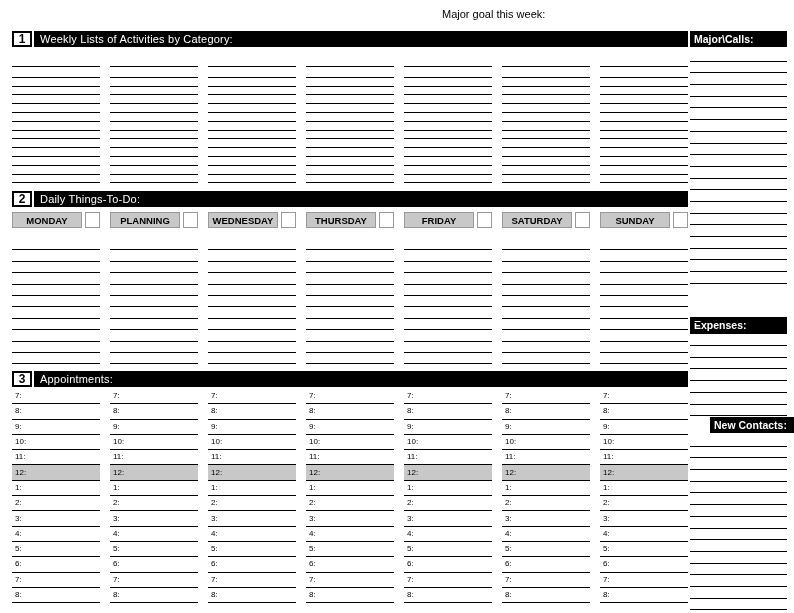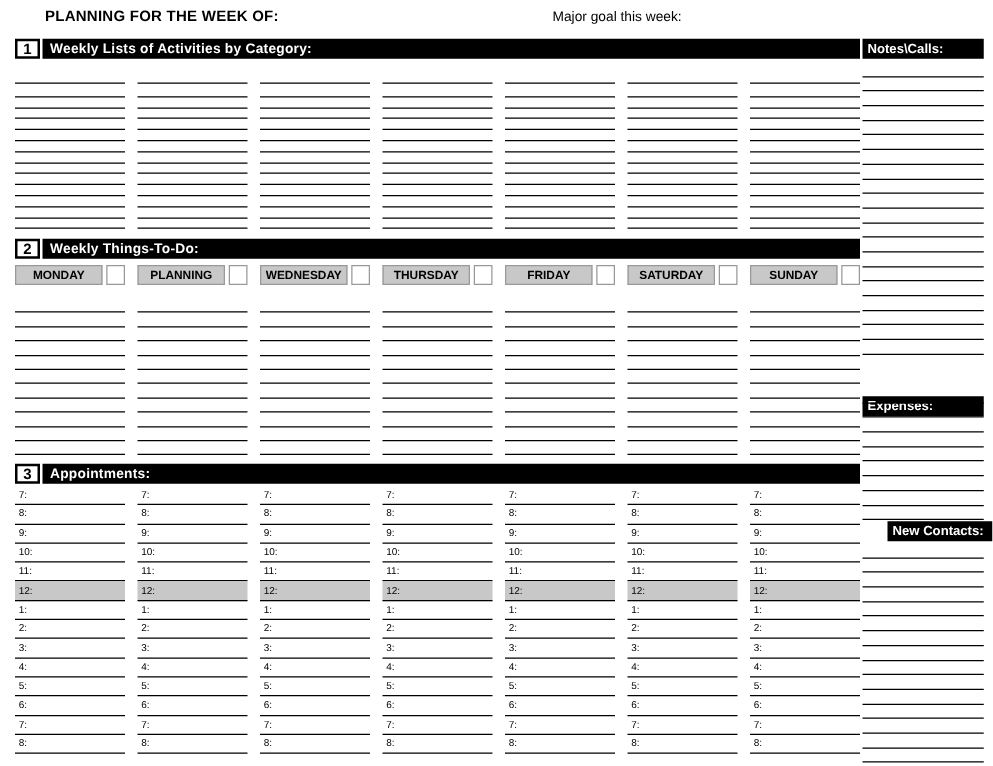--- a/index.html
+++ b/index.html
@@ -7,21 +7,21 @@
   body { font-family:"Liberation Sans","DejaVu Sans",sans-serif; color:#000; }
   .page { position:relative; width:794px; height:613px; background:#fff; overflow:hidden; }
 
   .top-title { position:absolute; left:36px; top:6px; font-size:12px; font-weight:bold; letter-spacing:.2px; }
   .goal-label { position:absolute; left:402px; top:8px; font-size:11px;padding-left:40px; }
 
   .bar-row { position:absolute; left:12px; width:676px; height:16px; display:flex; align-items:stretch; }
   #bar1 { top:31px; } #bar2 { top:191px; } #bar3 { top:371px; }
   .num-box { width:20px; border:2px solid #000; background:#fff; font-weight:bold; font-size:12px;
              display:flex; align-items:center; justify-content:center; margin-right:2px; }
-  .black-bar { flex:1; background:var(--bar-bg,#000); color:var(--bar-fg,#fff); font-weight:bold;
+  .black-bar { flex:1; background:var(--bar-bg,#000); color:var(--bar-fg,#fff); font-weight:normal;
                font-size:11px; display:flex; align-items:center; padding-left:6px; letter-spacing:.2px; }
 
   .grid7 { position:absolute; left:12px; width:676px; display:grid;
            grid-template-columns:repeat(7,1fr); column-gap:10px; }
   #weekly-grid { top:56px; }
   #day-headers { top:212px; }
   #daily-grid  { top:239px; }
   #appt-grid   { top:389px; }
 
   .line { border-bottom:1px solid #000; }
@@ -44,21 +44,20 @@
               align-items:center; padding-left:4px; }
   #notes-bar { top:31px; } #expenses-bar { top:293px;margin-top:24px; } #contacts-bar { top:417px;margin-left:20px; }
   .side-lines { position:absolute; left:690px; width:97px; }
   #notes-lines { top:50px; } #expenses-lines { top:311px; } #contacts-lines { top:435px; }
 </style>
 </head>
 <body>
 
 <div class="page">
 
-  <div class="top-title">PLANNING FOR THE WEEK OF:</div>
   <div class="goal-label">Major goal this week:</div>
 
   <div class="bar-row" id="bar1">
     <div class="num-box">1</div>
     <div class="black-bar">Weekly Lists of Activities by Category:</div>
   </div>
   <div class="grid7" id="weekly-grid">
       <div class="wcol">
         <div class="cat-line"></div>
         <div class="line s1"></div>
@@ -168,21 +167,21 @@
         <div class="line s1"></div>
         <div class="line s1"></div>
         <div class="line s1"></div>
         <div class="line s1"></div>
         <div class="line s1"></div>
       </div>
     </div>
 
   <div class="bar-row" id="bar2">
     <div class="num-box">2</div>
-    <div class="black-bar">Weekly Things-To-Do:</div>
+    <div class="black-bar">Daily Things-To-Do:</div>
   </div>
   <div class="grid7" id="day-headers">
       <div class="day-col">
         <div class="day-label">MONDAY</div>
         <div class="date-box"></div>
       </div>
       <div class="day-col">
         <div class="day-label">PLANNING</div>
         <div class="date-box"></div>
       </div>
@@ -609,21 +608,21 @@
         </div>
         <div class="appt-row">
           <div class="appt-time">7:</div>
         </div>
         <div class="appt-row">
           <div class="appt-time">8:</div>
         </div>
       </div>
     </div>
 
-  <div class="side-bar" id="notes-bar">Notes\Calls:</div>
+  <div class="side-bar" id="notes-bar">Major\Calls:</div>
   <div class="side-lines" id="notes-lines">
       <div class="line side"></div>
       <div class="line side"></div>
       <div class="line side"></div>
       <div class="line side"></div>
       <div class="line side"></div>
       <div class="line side"></div>
       <div class="line side"></div>
       <div class="line side"></div>
       <div class="line side"></div>

